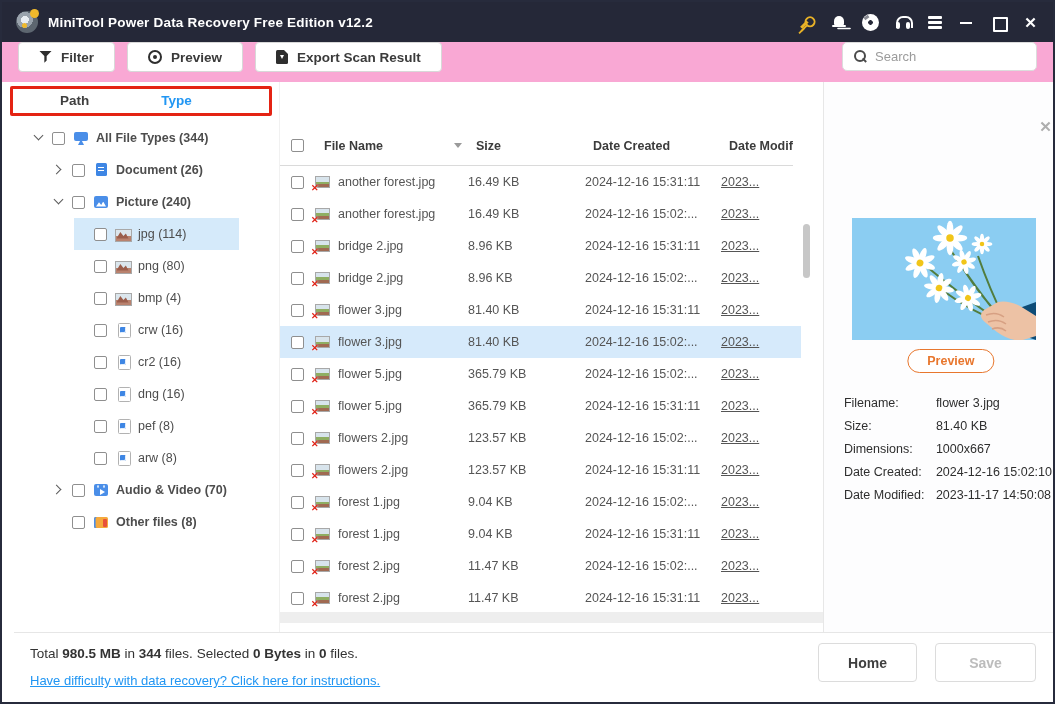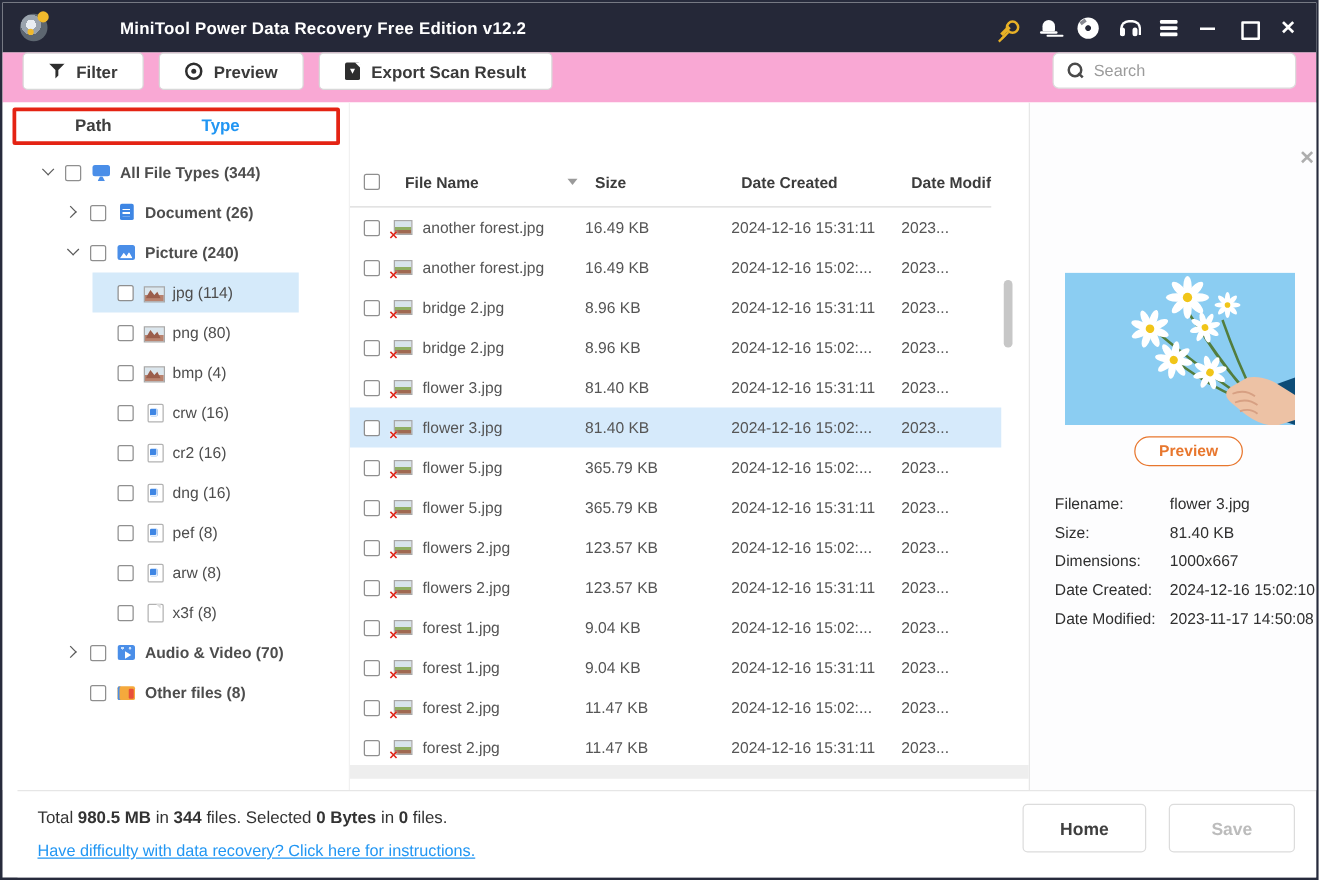--- a/index.html
+++ b/index.html
@@ -1,20 +1,20 @@
 <!DOCTYPE html>
 <html><head>
 <meta charset="utf-8">
 <style>
   * { margin:0; padding:0; box-sizing:border-box; }
   html,body { width:1055px; height:704px; font-family:"Liberation Sans", sans-serif; background:#fff; }
   .window { position:relative; width:1055px; height:704px; border:2px solid #272b3c; background:#fff; overflow:hidden; }
 
   
-  .titlebar { position:absolute; left:0; top:0; right:0; height:40px; background:#252838; display:flex; align-items:center; padding:0 14px;gap:48px; }
+  .titlebar { position:absolute; left:0; top:0; right:0; height:40px; background:#252838; display:flex; align-items:center; padding:0 14px; }
   .app-logo { width:22px; height:22px; margin-right:10px; position:relative; border-radius:50%;
     background:radial-gradient(circle at 40% 40%, #e9edf2 0 4px, #9aa3ad 4px 8px, #5d6670 8px 11px); }
   .app-logo::after { content:''; position:absolute; right:-1px; top:-2px; width:9px; height:9px; border-radius:50%;
     background:#f0b92c; box-shadow:-10px 12px 0 -2px #f0b92c; }
   .app-title { color:#fff; font-size:13.5px; font-weight:700; letter-spacing:.2px; }
   .tb-icons { margin-left:auto; display:flex; align-items:center; gap:15px; }
   .tbi { width:17px; height:17px; position:relative; display:inline-block; cursor:pointer; }
   .tbi-key { transform:rotate(45deg); }
   .tbi-key::before { content:''; position:absolute; left:5px; top:0; width:7px; height:7px; border:2.6px solid #e9b227; border-radius:50%; }
   .tbi-key::after { content:''; position:absolute; left:7.2px; top:7px; width:2.6px; height:9px; background:#e9b227;
@@ -114,21 +114,21 @@
   .file-row.selected { background:#d6eafb; }
   .fi { width:16px; height:15px; position:relative; margin-right:9px; flex:0 0 16px; }
   .fi::before { content:''; position:absolute; left:2px; top:1px; width:13px; height:10px; border:1px solid #a8a8a8;
     background:linear-gradient(180deg,#d8e4ec 0 45%,#8fae62 45% 68%,#a06a52 68% 100%); }
   .fi::after { content:'\2715'; position:absolute; left:-2px; bottom:-3px; font-size:9px; font-weight:900; color:#e02318; text-shadow:0 0 2px #fff; }
   .file-row .cb { margin-right:9px; }
   .fc { font-size:12.5px; color:#555; white-space:nowrap; overflow:hidden; }
   .fc-name { width:130px; }
   .fc-size { width:117px; }
   .fc-created { width:136px; }
-  .fc-mod { flex:1; }
+  .fc-mod { flex:1;text-decoration:underline; }
   .vscroll { position:absolute; right:13px; top:142px; width:7px; height:54px; background:#c7c7c7; border-radius:4px; cursor:pointer; }
   .hscroll { position:absolute; left:0; right:0; top:530px; height:11px; background:#eeeeee; cursor:pointer; }
 
   
   .pv-close { position:absolute; top:38px; right:26px; color:#aeaeae; font-size:15px; font-weight:700; cursor:pointer; line-height:14px; }
   .pv-image { position:absolute; left:28px; top:136px; width:184px; height:122px; overflow:hidden; }
   .pv-btn { position:absolute; top:267px; left:50%; transform:translateX(-50%); padding:4px 19px; border:1.5px solid #e8772e; border-radius:13px;
     background:#fff; color:#e8772e; font-size:12.5px; font-weight:600; cursor:pointer; font-family:"Liberation Sans", sans-serif; }
   .pv-details { position:absolute; left:20px; right:6px; top:310px; }
   .pv-drow { display:flex; line-height:23px; font-size:12.5px; color:#2f2f2f; }
@@ -251,26 +251,20 @@
     <span class="expander hidden"></span>
     <span class="cb"></span>
     <span class="tree-icon ti-imagefile"></span>
     <span class="tree-label">pef (8)</span>
   </li>
           <li class="tree-row lvl2">
     <span class="expander hidden"></span>
     <span class="cb"></span>
     <span class="tree-icon ti-imagefile"></span>
     <span class="tree-label">arw (8)</span>
-  </li>
-          <li class="tree-row lvl2">
-    <span class="expander hidden"></span>
-    <span class="cb"></span>
-    <span class="tree-icon ti-file"></span>
-    <span class="tree-label">x3f (8)</span>
   </li>
           <li class="tree-row lvl1">
     <span class="expander chev-right"></span>
     <span class="cb"></span>
     <span class="tree-icon ti-video"></span>
     <span class="tree-label">Audio &amp; Video (70)</span>
   </li>
           <li class="tree-row lvl1">
     <span class="expander hidden"></span>
     <span class="cb"></span>

